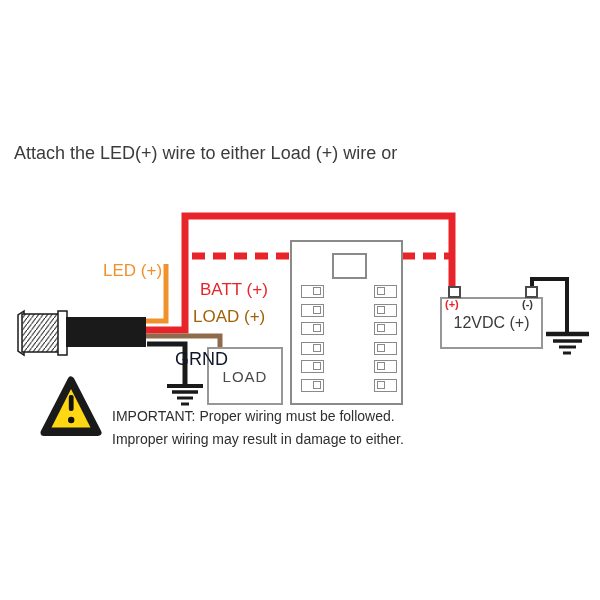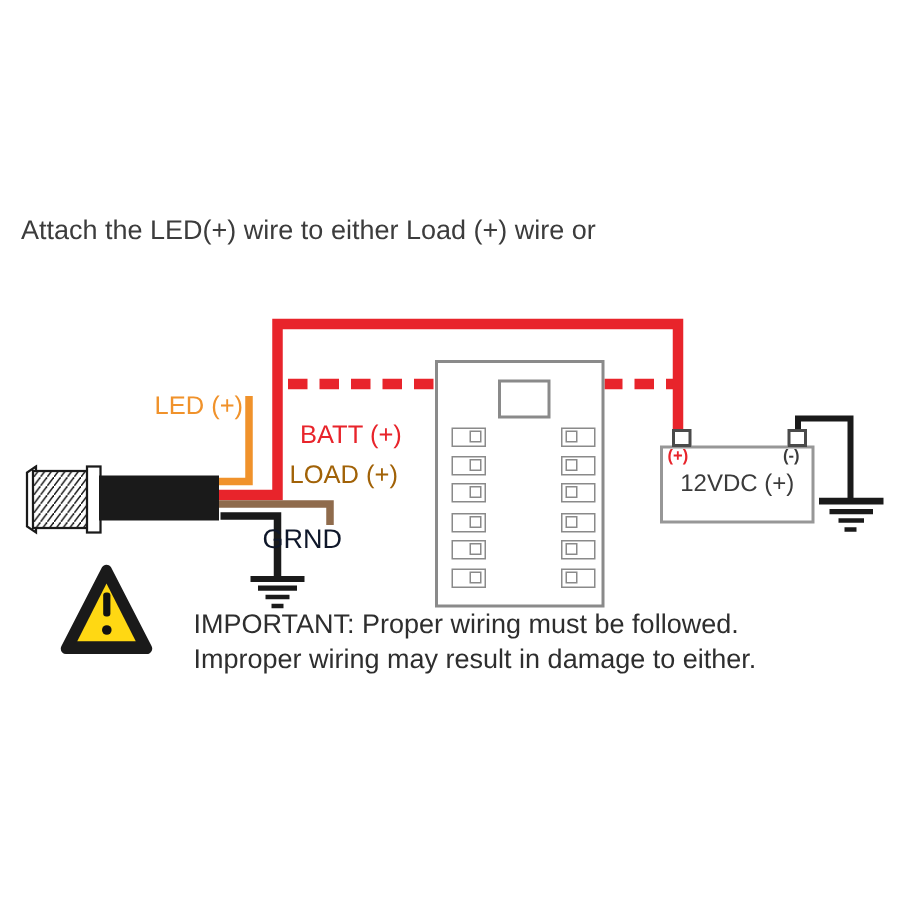--- a/index.html
+++ b/index.html
@@ -3,21 +3,21 @@
 <meta charset="utf-8">
 <style>
   html,body{margin:0;padding:0;background:#fff;}
   .canvas{position:relative;width:600px;height:600px;background:#fff;overflow:hidden;
           font-family:"Liberation Sans",sans-serif;}
   .abs{position:absolute;}
   svg.art{position:absolute;left:0;top:0;z-index:1;}
 
   
   .instruction{left:14px;top:142px;font-size:18px;line-height:23px;color:#3c3c3c;z-index:3;}
-  .warning-text{left:129px;top:405px;font-size:18px;line-height:23px;color:#2e2e2e;z-index:3;}
+  .warning-text{left:112px;top:405px;font-size:14px;line-height:23px;color:#2e2e2e;z-index:3;}
 
   
   .wire-label{font-weight:normal;font-size:17px;z-index:3;white-space:nowrap;}
   .lbl-led{left:103px;top:261px;color:#F0922B;}
   .lbl-batt{left:190px;top:280px;color:#E8242B;padding-left:10px;}
   .lbl-load{left:193px;top:307px;color:#a16207;}
   .lbl-grnd{left:127px;top:349px;color:#0f172a;font-size:18px;margin-left:48px;}
 
   
   .panel{left:290px;top:240px;width:113px;height:165px;background:#fff;
@@ -143,20 +143,23 @@
         <span class="fuse-in"></span>
       </div>
     <div class="fuse colR" style="top:118px">
         <span class="fuse-in"></span>
       </div>
     <div class="fuse colR" style="top:137px">
         <span class="fuse-in"></span>
       </div>
   </div>
 
+  <div class="abs load-box">
+    <span>LOAD</span>
+  </div>
 
   <div class="abs battery">
     <span class="battery-label">12VDC (+)</span>
   </div>
   <div class="abs terminal term-pos"></div>
   <div class="abs terminal term-neg"></div>
   <span class="abs term-label pos">(+)</span>
   <span class="abs term-label neg">(-)</span>
 
   <div class="abs warning-text">

